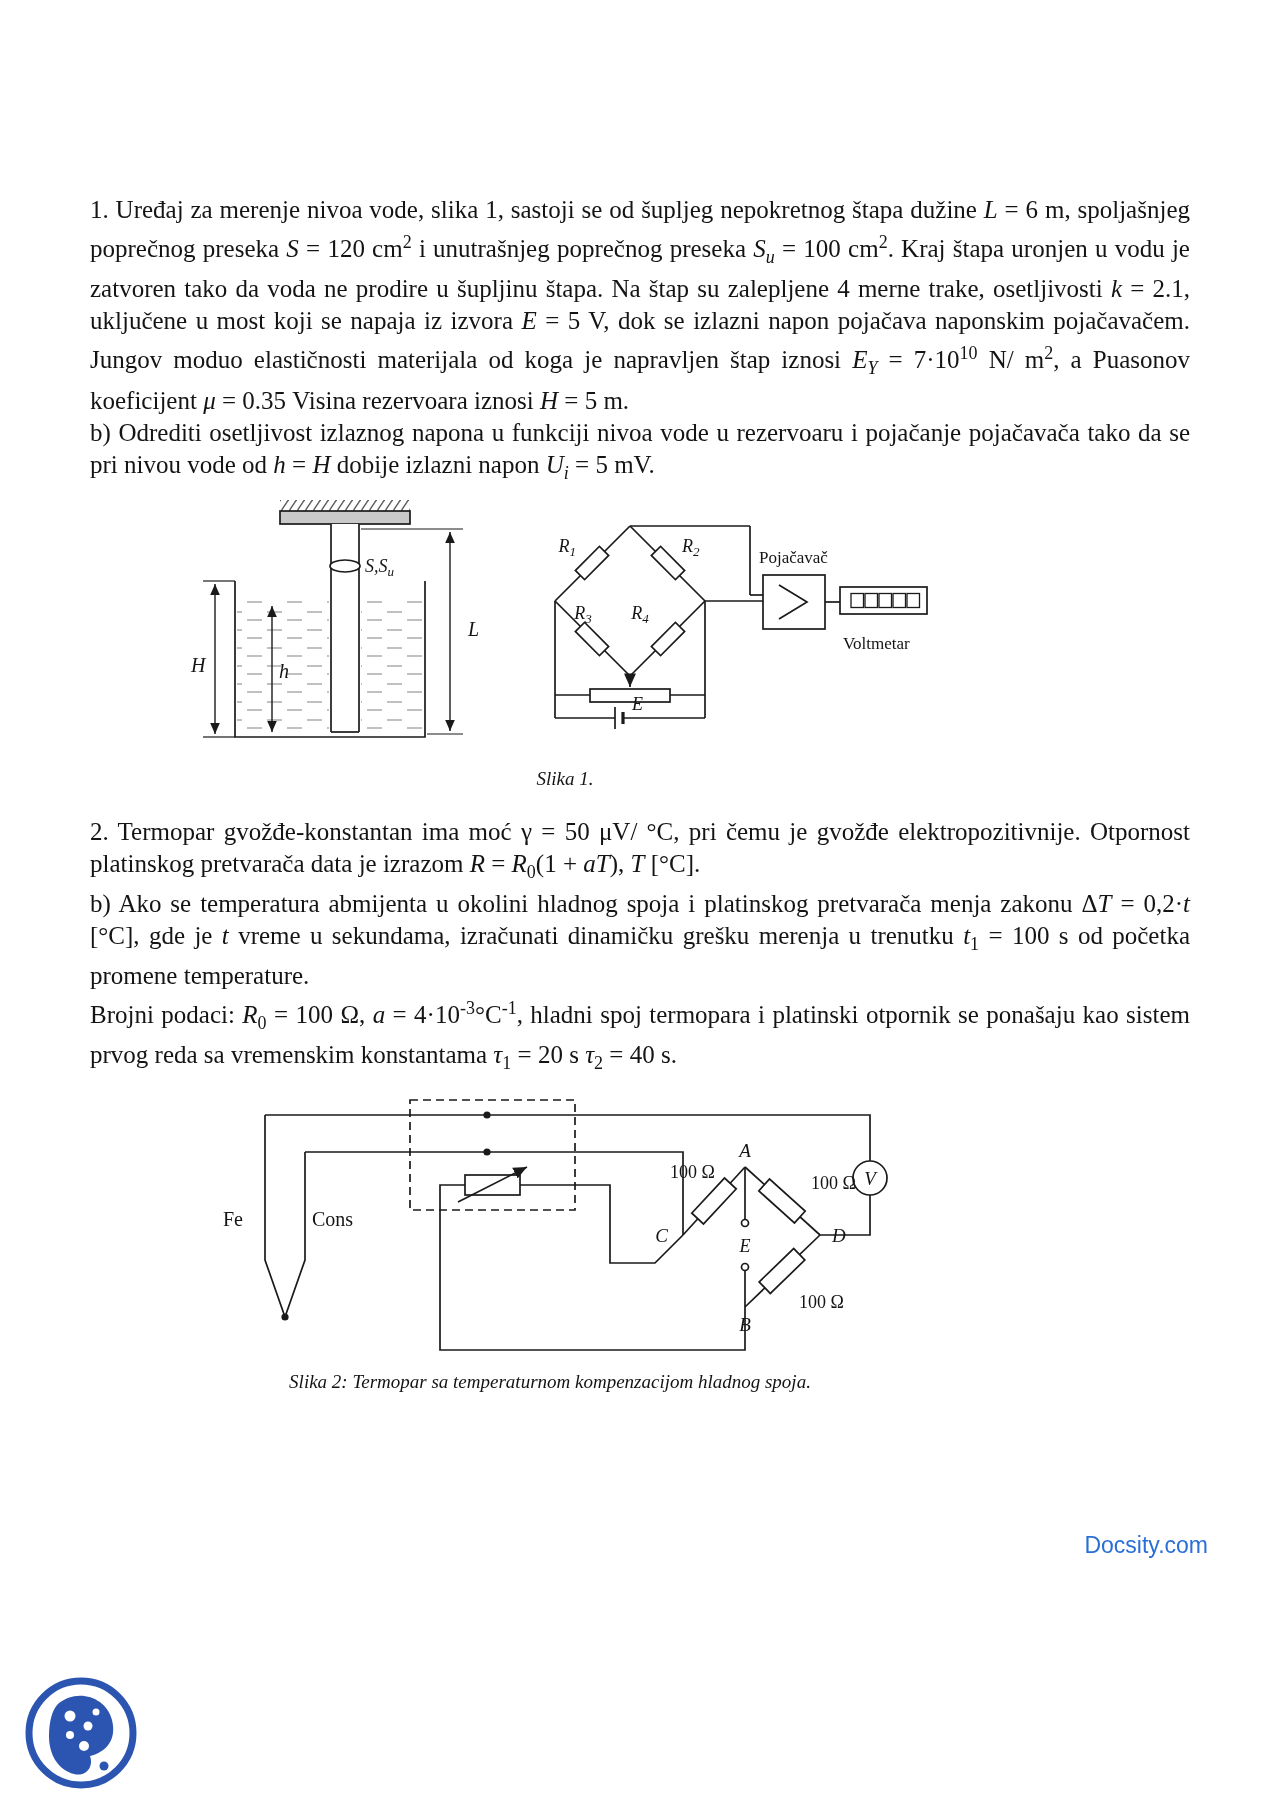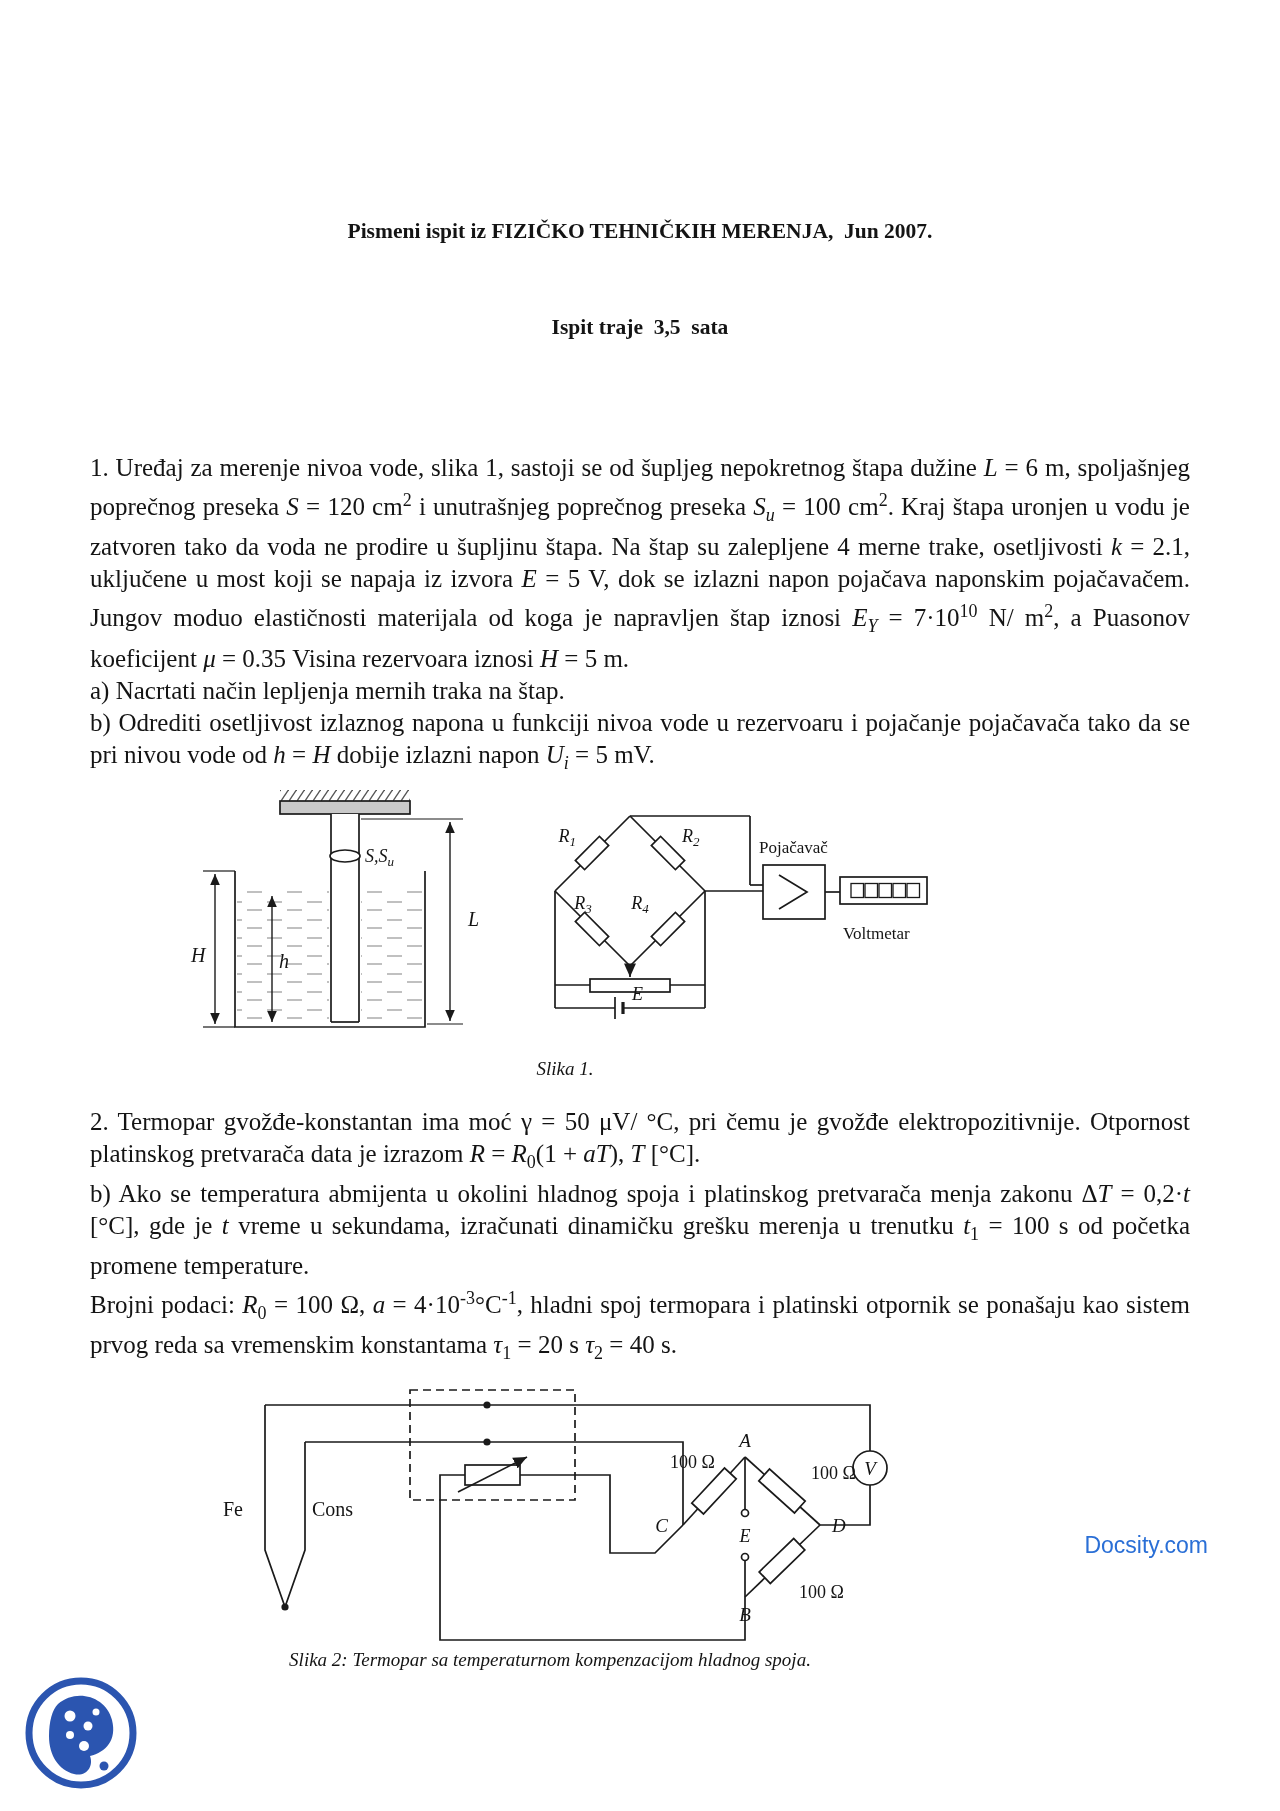--- a/index.html
+++ b/index.html
@@ -30,43 +30,38 @@
   .figure-1 svg{display:block;margin-left:95px;}
   .figure-2{margin-top:16px;}
   .figure-2 svg{display:block;margin-left:125px;}
   .figcap{
     font-style:italic;
     font-size:19px;
     text-align:center;
     margin-top:24px;
   }
   .figcap-1{width:950px;}
-  .figcap-2{width:920px;margin-top:2px;}
+  .figcap-2{width:920px;margin-top:14px;}
   .problem-2{margin-top:26px;font-family:Liberation Serif, serif;}
   svg text{font-family:"Liberation Serif","DejaVu Serif",serif;fill:#141414;}
   .brand-link{
     position:absolute;right:72px;top:1532px;
     font-family:Liberation Sans, sans-serif;
     font-size:23px;color:#2a6fd6;text-decoration:none;
   }
   .docsity-logo{position:absolute;left:22px;top:1672px;}
 </style>
 </head>
 <body>
 
 <div class="page">
 
-  <header class="title-block">
-    <div>Pismeni ispit iz FIZIČKO TEHNIČKIH MERENJA,  Jun 2007.</div>
-    <div>Ispit traje  3,5  sata</div>
-  </header>
 
   <section class="body-text">
     <p><span>1. Uređaj za merenje nivoa vode, slika 1, sastoji se od šupljeg nepokretnog štapa dužine </span><span class="it">L</span><span> = 6 m, spoljašnjeg poprečnog preseka </span><span class="it">S</span><span> = 120 cm</span><sup>2</sup><span> i unutrašnjeg poprečnog preseka </span><span class="it">S</span><sub class="it">u</sub><span> = 100 cm</span><sup>2</sup><span>. Kraj štapa uronjen u vodu je zatvoren tako da voda ne prodire u šupljinu štapa. Na štap su zalepljene 4 merne trake, osetljivosti </span><span class="it">k</span><span> = 2.1, uključene u most koji se napaja iz izvora </span><span class="it">E</span><span> = 5 V, dok se izlazni napon pojačava naponskim pojačavačem. Jungov moduo elastičnosti materijala od koga je napravljen štap iznosi </span><span class="it">E</span><sub class="it">Y</sub><span> = 7·10</span><sup>10</sup><span> N/ m</span><sup>2</sup><span>, a Puasonov koeficijent </span><span class="it">μ</span><span> = 0.35 Visina rezervoara iznosi </span><span class="it">H</span><span> = 5 m.</span></p>
-    <p><span>a) Nacrtati način lepljenja mernih traka na štap.</span></p>
     <p><span>b) Odrediti osetljivost izlaznog napona u funkciji nivoa vode u rezervoaru i pojačanje pojačavača tako da se pri nivou vode od </span><span class="it">h</span><span> = </span><span class="it">H</span><span> dobije izlazni napon </span><span class="it">U</span><sub class="it">i</sub><span> = 5 mV.</span></p>
   </section>
 
   <figure class="figure figure-1">
     <svg viewBox="0 0 760 245" width="760" height="245">
       <defs>
         <pattern id="f1hatch" width="8" height="12" patternUnits="userSpaceOnUse">
           <line x1="8" y1="0" x2="0" y2="12" stroke="#555" stroke-width="1.3"></line>
         </pattern>
         <pattern id="f1water" width="40" height="18" patternUnits="userSpaceOnUse">

